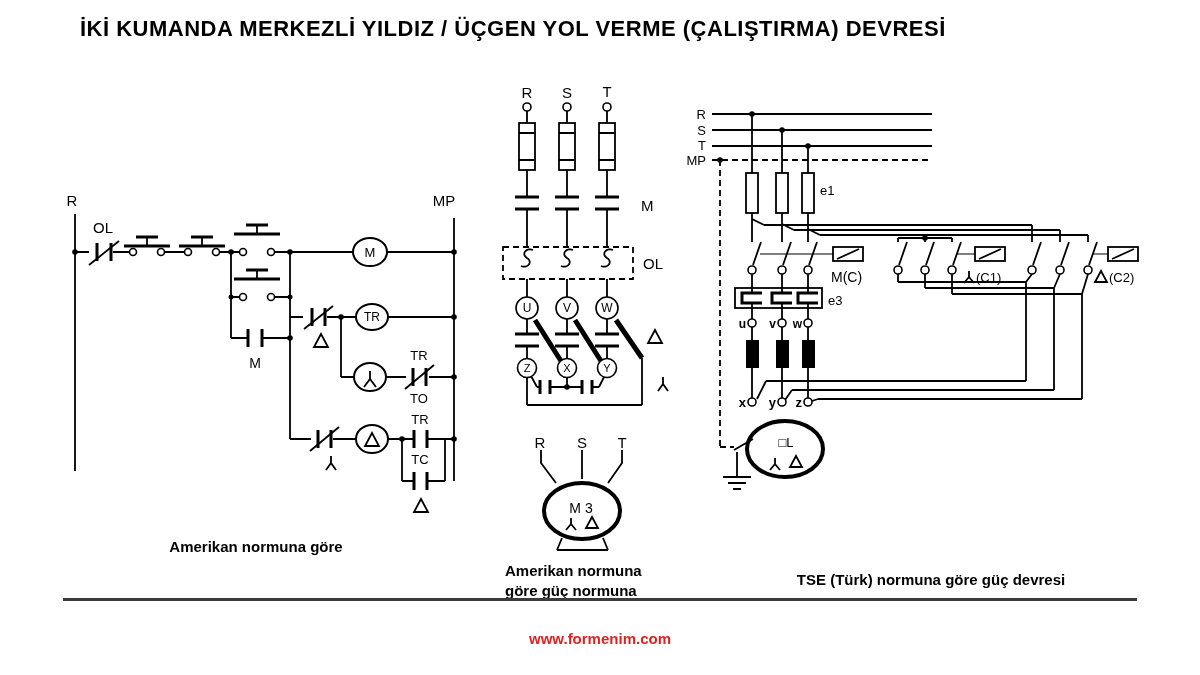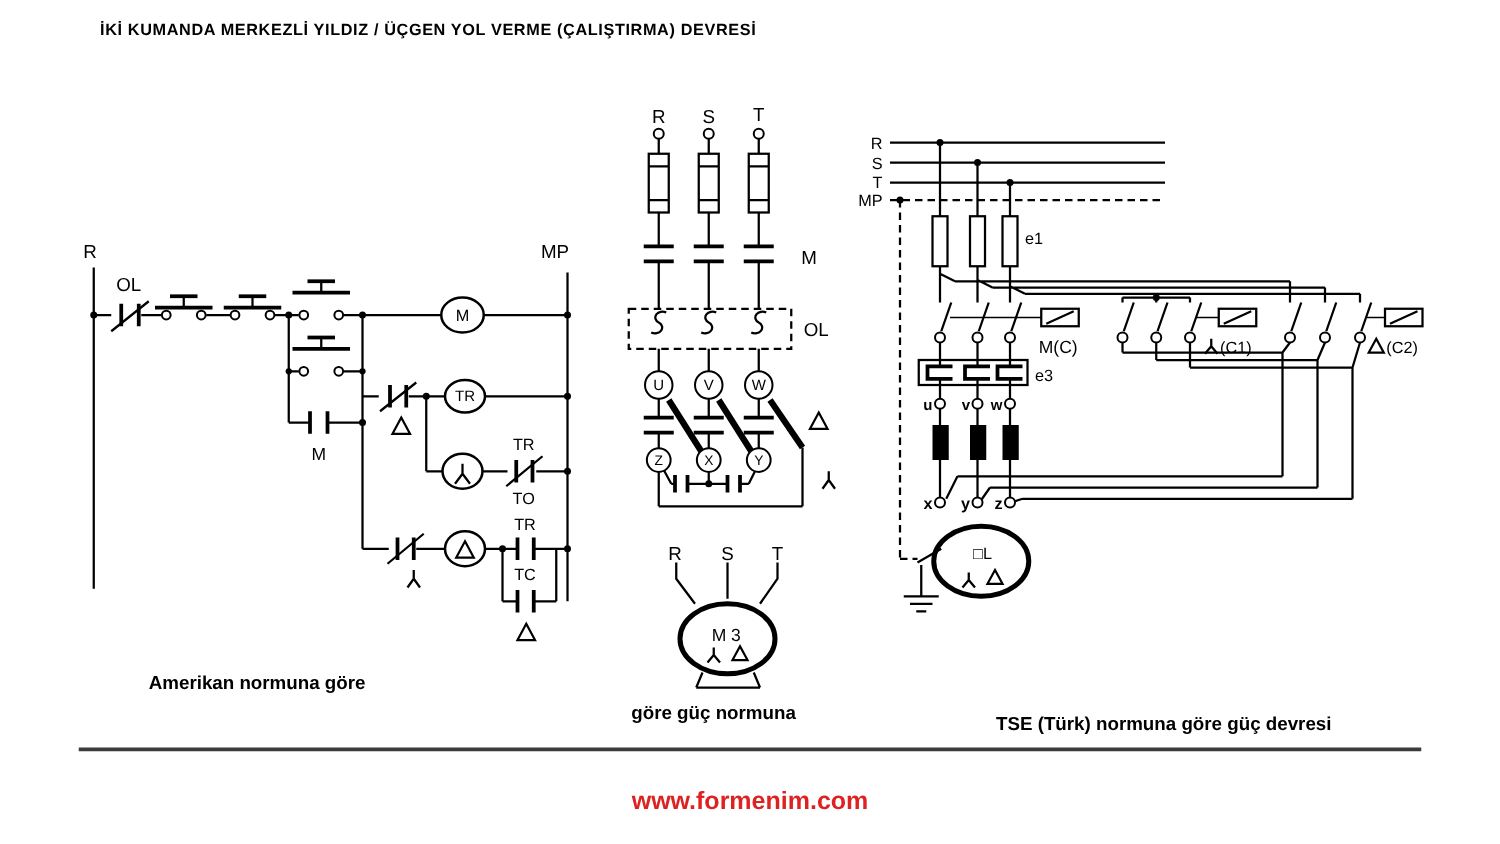--- a/index.html
+++ b/index.html
@@ -1,26 +1,26 @@
 <!DOCTYPE html>
 <html><head>
 <meta charset="utf-8">
 <style>
   html,body{margin:0;padding:0;background:#fff;}
   .stage{position:relative;width:1200px;height:675px;background:#ffffff;overflow:hidden;
          font-family:"Liberation Sans",sans-serif;color:#000;}
-  .title{position:absolute;left:80px;top:16px;font-size:13px;font-weight:bold;
+  .title{position:absolute;left:80px;top:16px;font-size:22px;font-weight:bold;
          letter-spacing:.5px;white-space:nowrap;}
   .caption{position:absolute;font-size:15px;font-weight:bold;line-height:20px;}
-  .cap-control{left:119px;top:537px;width:240px;text-align:left;}
+  .cap-control{left:136px;top:537px;width:240px;text-align:center;}
   .cap-power-us{left:505px;top:561px;width:200px;text-align:left;}
   .cap-power-tse{left:753px;top:538px;width:356px;text-align:center;margin-top:32px;}
   .separator{position:absolute;left:63px;top:598px;width:1074px;height:3px;background:#3b3b3b;}
   .footer{position:absolute;left:0;top:630px;width:100%;text-align:center;
-          font-size:20px;font-weight:bold;}
+          font-size:15px;font-weight:bold;}
   svg{position:absolute;left:0;top:0;}
   svg text{font-family:"Liberation Sans",sans-serif;fill:#000;}
   .w{stroke:#000;stroke-width:1.8;fill:none;}
   .thin{stroke:#000;stroke-width:1.2;fill:none;}
   .bar{stroke:#000;stroke-width:3;fill:none;}
   .thick{stroke:#000;stroke-width:5;fill:none;}
   .dash{stroke:#000;stroke-width:1.8;fill:none;stroke-dasharray:6 4;}
   .term{stroke:#000;stroke-width:1.6;fill:#fff;}
   .dot{fill:#000;stroke:none;}
   .coil{stroke:#000;stroke-width:2;fill:#fff;}
@@ -319,20 +319,21 @@
       <text class="t13 b" x="776" y="407" text-anchor="end">y</text>
       <text class="t13 b" x="802" y="407" text-anchor="end">z</text>
       <text class="t13" x="786" y="447" text-anchor="middle">□L</text>
     </g>
   </svg>
 
   <div class="caption cap-control">
     <div>Amerikan normuna göre</div>
   </div>
   <div class="caption cap-power-us">
+    <div>Amerikan normuna</div>
     <div>göre güç normuna</div>
   </div>
   <div class="caption cap-power-tse">TSE (Türk) normuna göre güç devresi</div>
 
   <div class="separator"></div>
   <div class="footer">
     <span style="color:#dd2222;">www.formenim.com</span>
   </div>
 </div>
 

